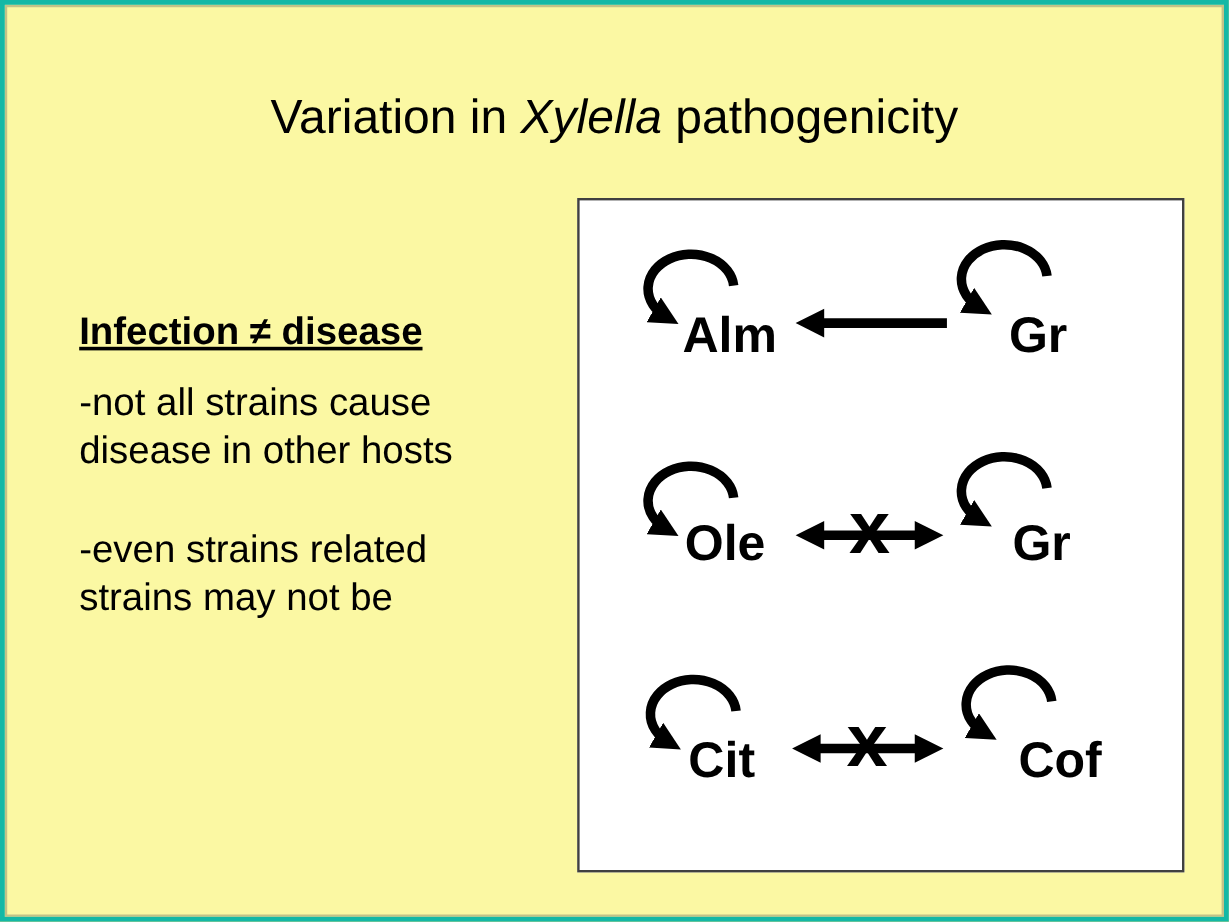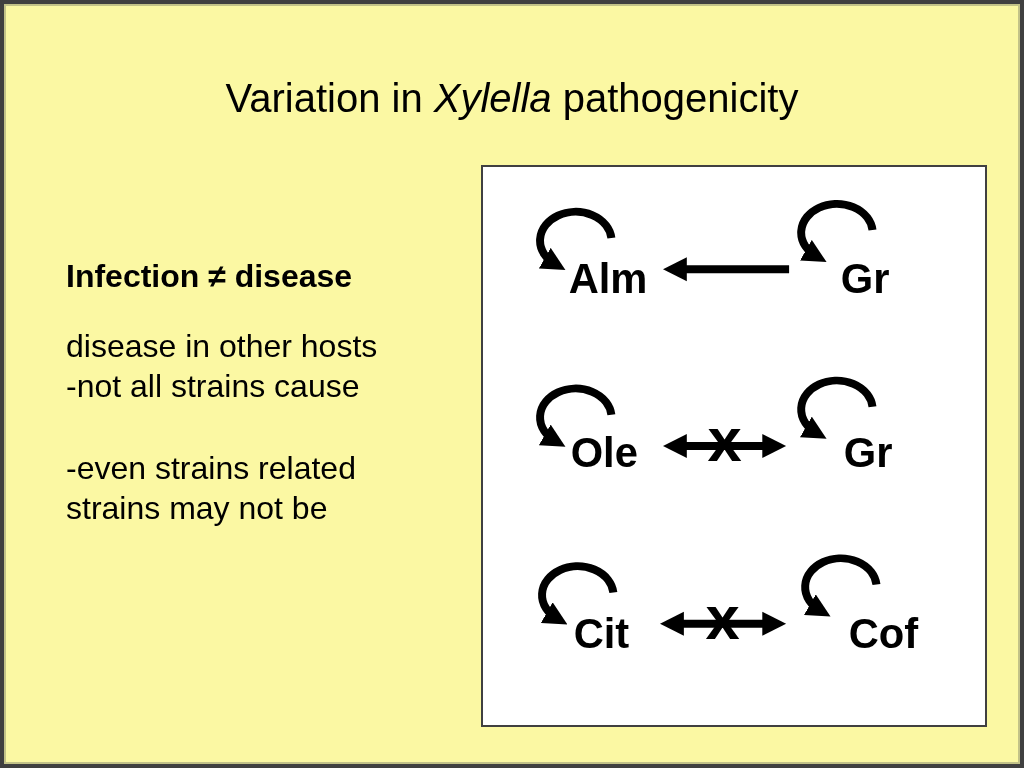--- a/index.html
+++ b/index.html
@@ -5,37 +5,37 @@
   html,body{margin:0;padding:0;}
   body{
     width:1024px;height:768px;overflow:hidden;
     font-family:"Liberation Sans","DejaVu Sans",sans-serif;
     background:#70704A;
   }
   .slide{
     position:absolute;left:0;top:0;width:1024px;height:768px;
     box-sizing:border-box;
     background:#FBF8A3;
-    border:4px solid #404040;
+    border:4px solid #14b8a6;
     box-shadow:inset 0 0 0 2px #C2C288;
     padding-left:44px;
   }
   .title{
     position:absolute;left:0;top:72px;width:100%;
     margin:0;text-align:center;
     font-size:40px;font-weight:400;color:#000;
     letter-spacing:0px;
   }
   .title .it{font-style:italic;}
   .left-text{
     position:absolute;left:62px;top:252px;width:400px;
     color:#000;font-size:32px;line-height:40px;
   }
   .left-text .heading{
-    font-weight:700;margin:0 0 30px 0;
+    font-weight:700;margin:0 0 19px 0;text-decoration:underline;
   }
   .left-text .para{margin:0 0 42px 0;}
   .left-text .line{height:40px;}
   .diagram-box{
     position:absolute;left:477px;top:161px;width:506px;height:562px;
     box-sizing:border-box;
     background:#FFFFFF;
     border:2px solid #404040;
     text-align:right;
   }
@@ -57,22 +57,22 @@
 
 <div class="slide">
 
   <h1 class="title"><span>Variation in</span>
     <span class="it">Xylella</span>
     <span>pathogenicity</span></h1>
 
   <div class="left-text">
     <div class="heading">Infection ≠ disease</div>
     <div class="para">
+      <div class="line">-not all strains cause</div>
       <div class="line">disease in other hosts</div>
-      <div class="line">-not all strains cause</div>
     </div>
     <div class="para">
       <div class="line">-even strains related</div>
       <div class="line">strains may not be</div>
     </div>
   </div>
 
   <div class="diagram-box">
     <svg viewBox="0 0 505 562">
       <defs>

